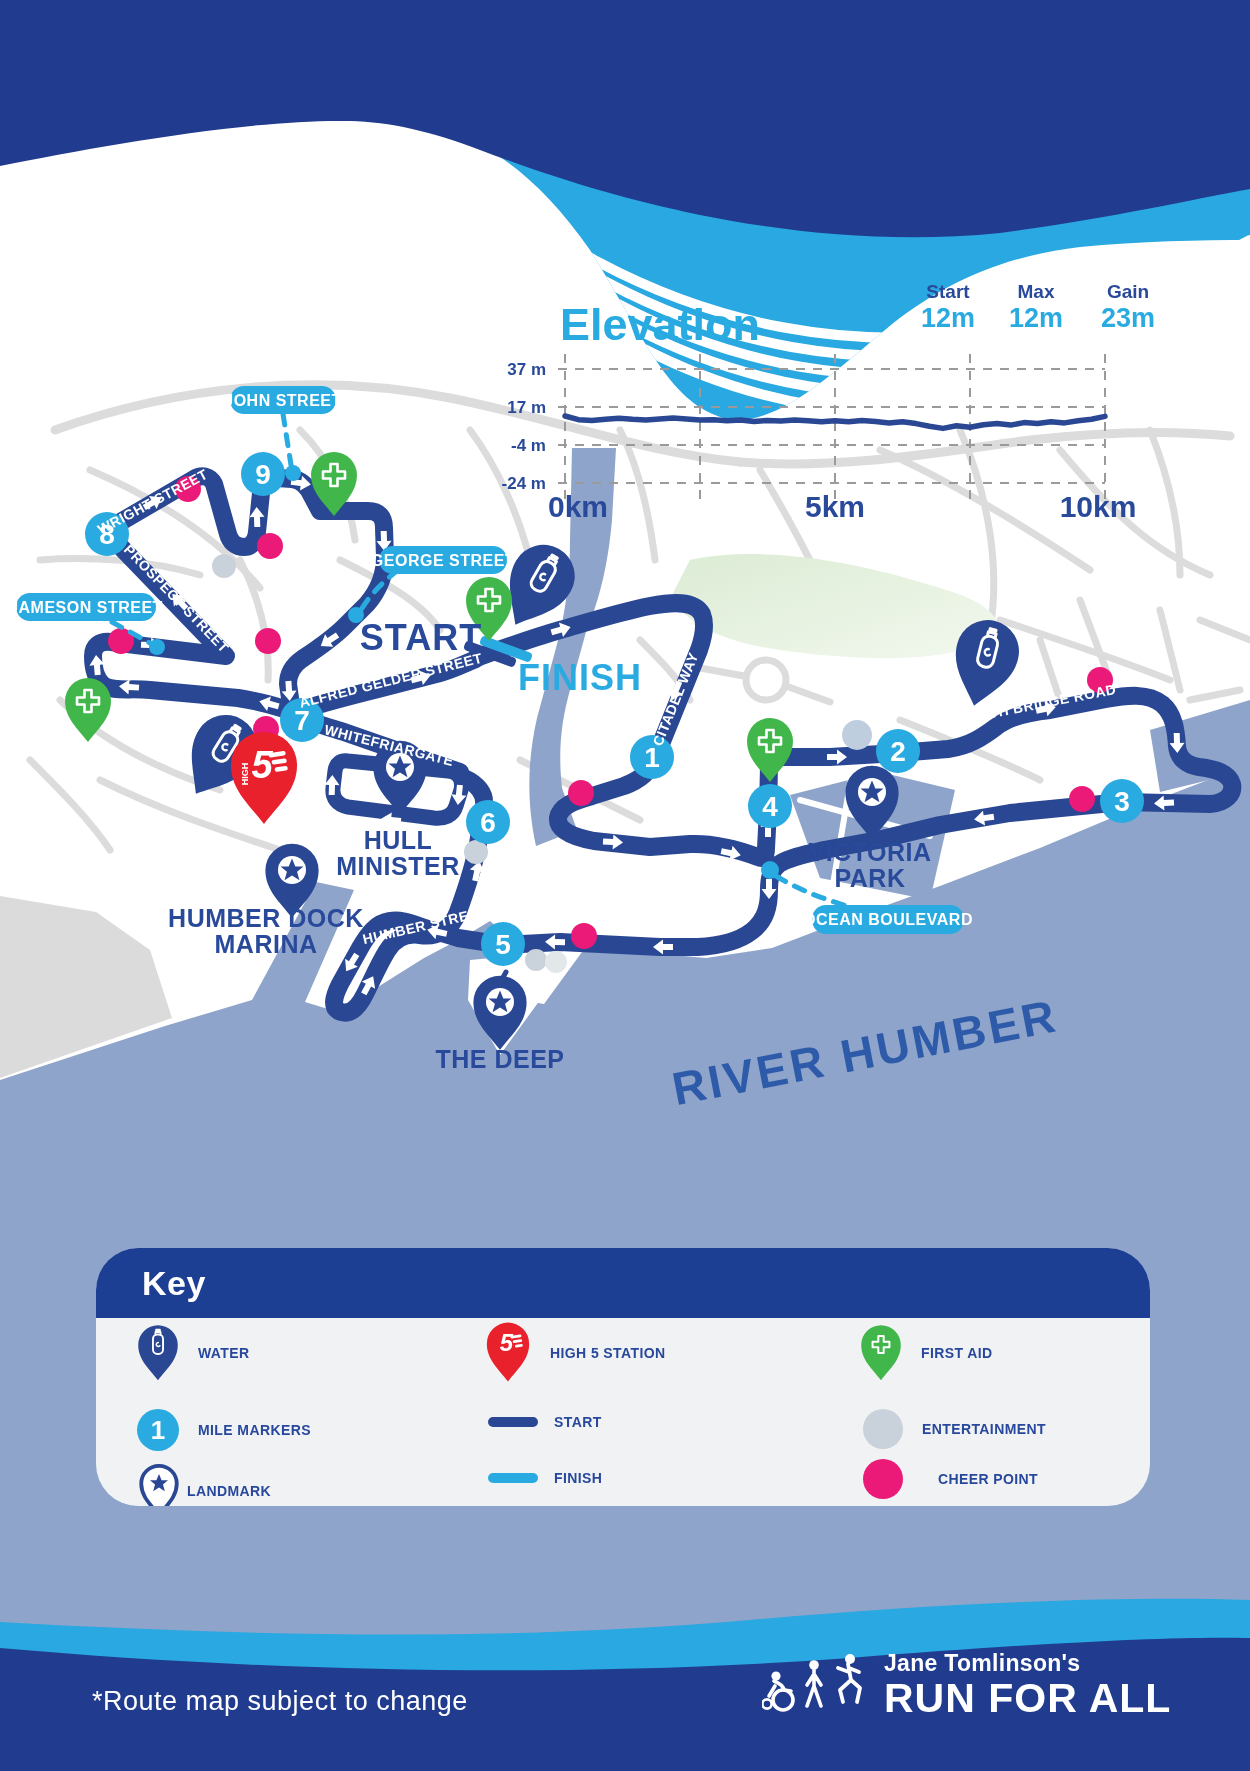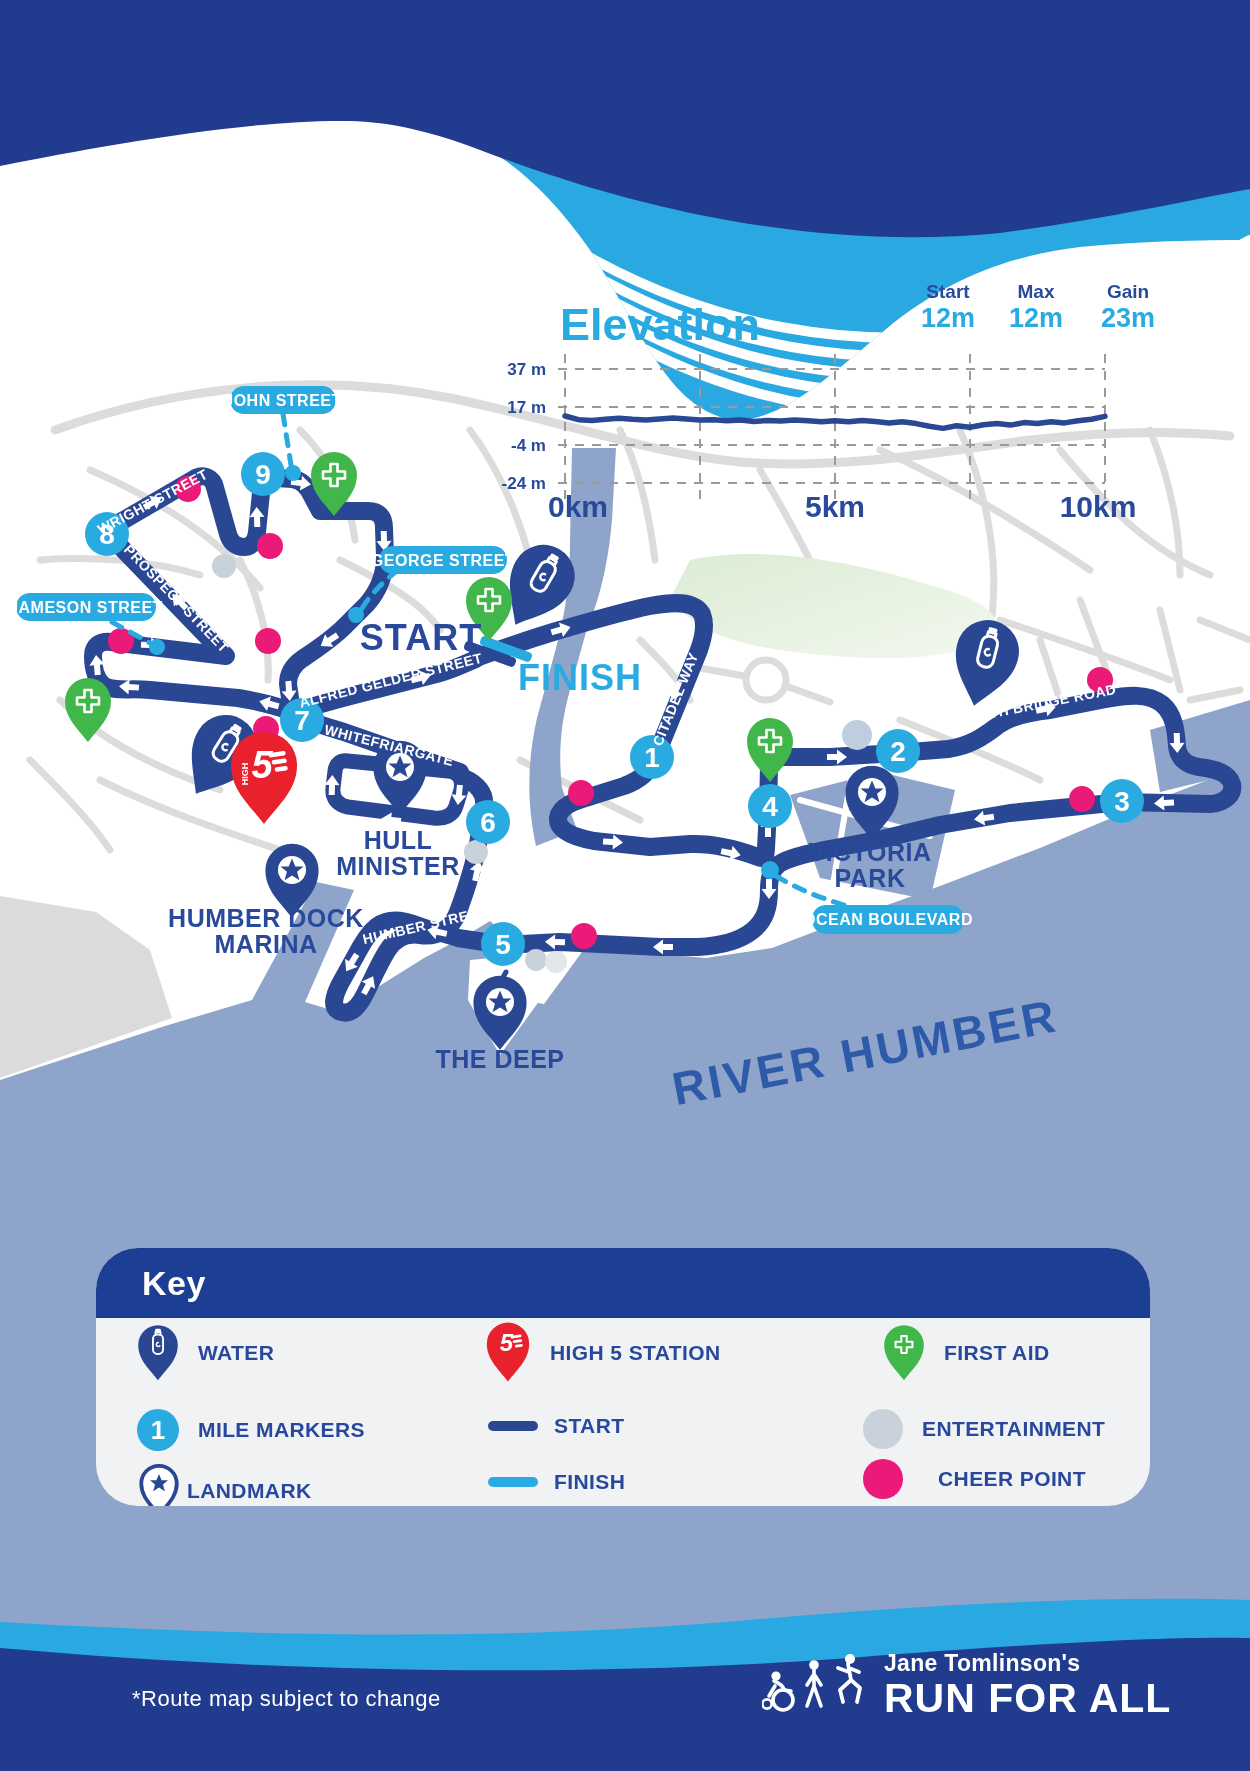--- a/index.html
+++ b/index.html
@@ -4,23 +4,23 @@
 <style>
   html,body{margin:0;padding:0;background:#fff;}
   #page{position:relative;width:1250px;height:1771px;overflow:hidden;background:#fff;
         font-family:"Liberation Sans","DejaVu Sans",sans-serif;}
   #bg{position:absolute;left:0;top:0;}
   .key-box{position:absolute;left:96px;top:1248px;width:1054px;height:258px;background:#f1f2f3;border-radius:42px;overflow:hidden;}
   .key-head{height:70px;background:#1c3f94;display:flex;align-items:center;}
   .key-head span{color:#fff;font-size:34px;font-weight:800;margin-left:46px;letter-spacing:.5px;}
   .key-body{position:relative;height:188px;}
   .krow{position:absolute;display:flex;align-items:center;}
-  .klabel{color:#27489c;font-weight:800;font-size:21px;letter-spacing:.4px;white-space:nowrap;}
+  .klabel{color:#27489c;font-weight:800;font-size:14px;letter-spacing:.4px;white-space:nowrap;}
   .kicon{display:flex;align-items:center;justify-content:center;}
-  .footer-note{position:absolute;left:92px;top:1686px;color:#fff;font-size:22px;font-weight:400;letter-spacing:.5px;margin-left:40px;}
+  .footer-note{position:absolute;left:92px;top:1686px;color:#fff;font-size:27px;font-weight:400;letter-spacing:.5px;}
   .brand{position:absolute;left:884px;top:1650px;color:#fff;}
   .brand .b1{font-size:23px;font-weight:700;letter-spacing:.3px;}
   .brand .b2{font-size:41px;font-weight:800;letter-spacing:1px;line-height:1.05;}
   .brand-figs{position:absolute;left:762px;top:1648px;}
   svg text{font-family:"Liberation Sans","DejaVu Sans",sans-serif;}
 </style>
 </head>
 <body>
 
 <div id="page">
@@ -428,21 +428,21 @@
     </div>
     <div class="krow" style="left:392px;top:152px;">
       <span class="kicon">
         <svg width="50" height="12" viewBox="0 0 50 12">
               <rect x="0" y="1" width="50" height="10" rx="5" fill="#29abe2"></rect>
             </svg>
       </span>
       <span class="klabel" style="margin-left:16px;">FINISH</span>
     </div>
 
-    <div class="krow" style="left:782px;top:2px;">
+    <div class="krow" style="left:759px;top:2px;">
       <span class="kicon">
         <svg width="52" height="66" viewBox="-33 -38 66 86">
               <use href="#pin" fill="#41b64a" transform="scale(0.92)"></use>
               <use href="#cross" transform="translate(0,-6)"></use>
             </svg>
       </span>
       <span class="klabel" style="margin-left:14px;">FIRST AID</span>
     </div>
     <div class="krow" style="left:766px;top:90px;text-align:right;">
       <span class="kicon">

